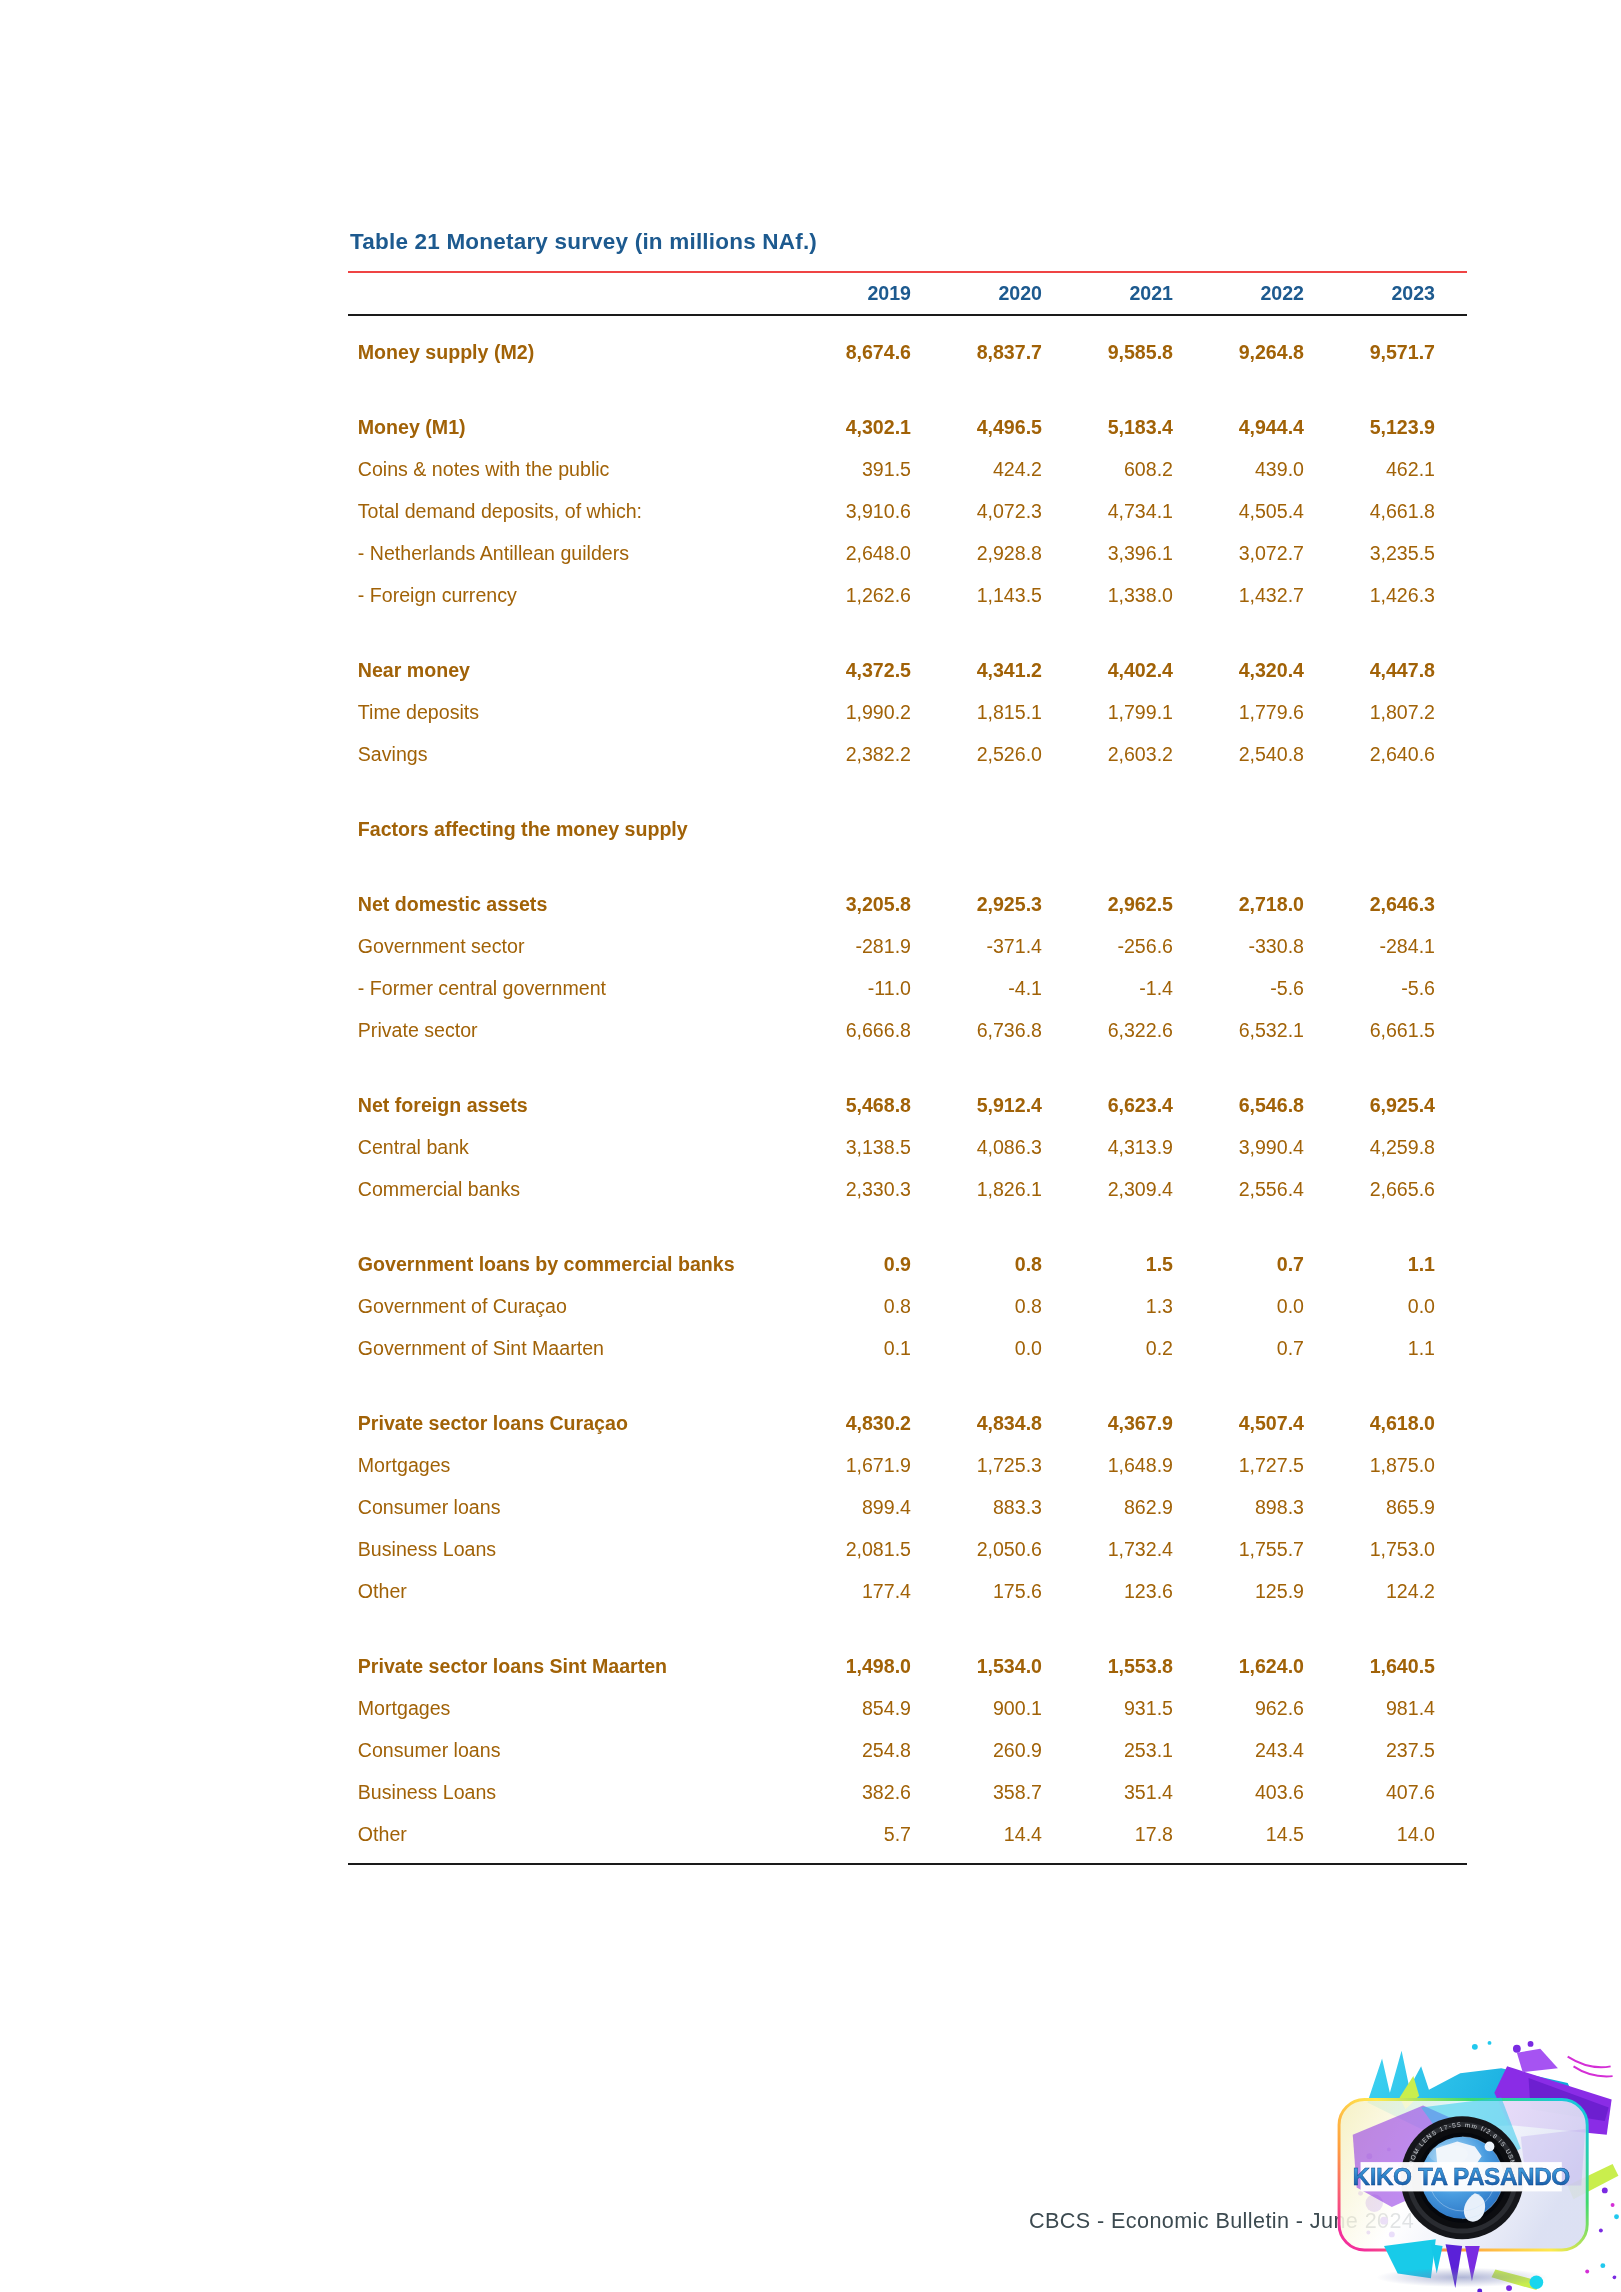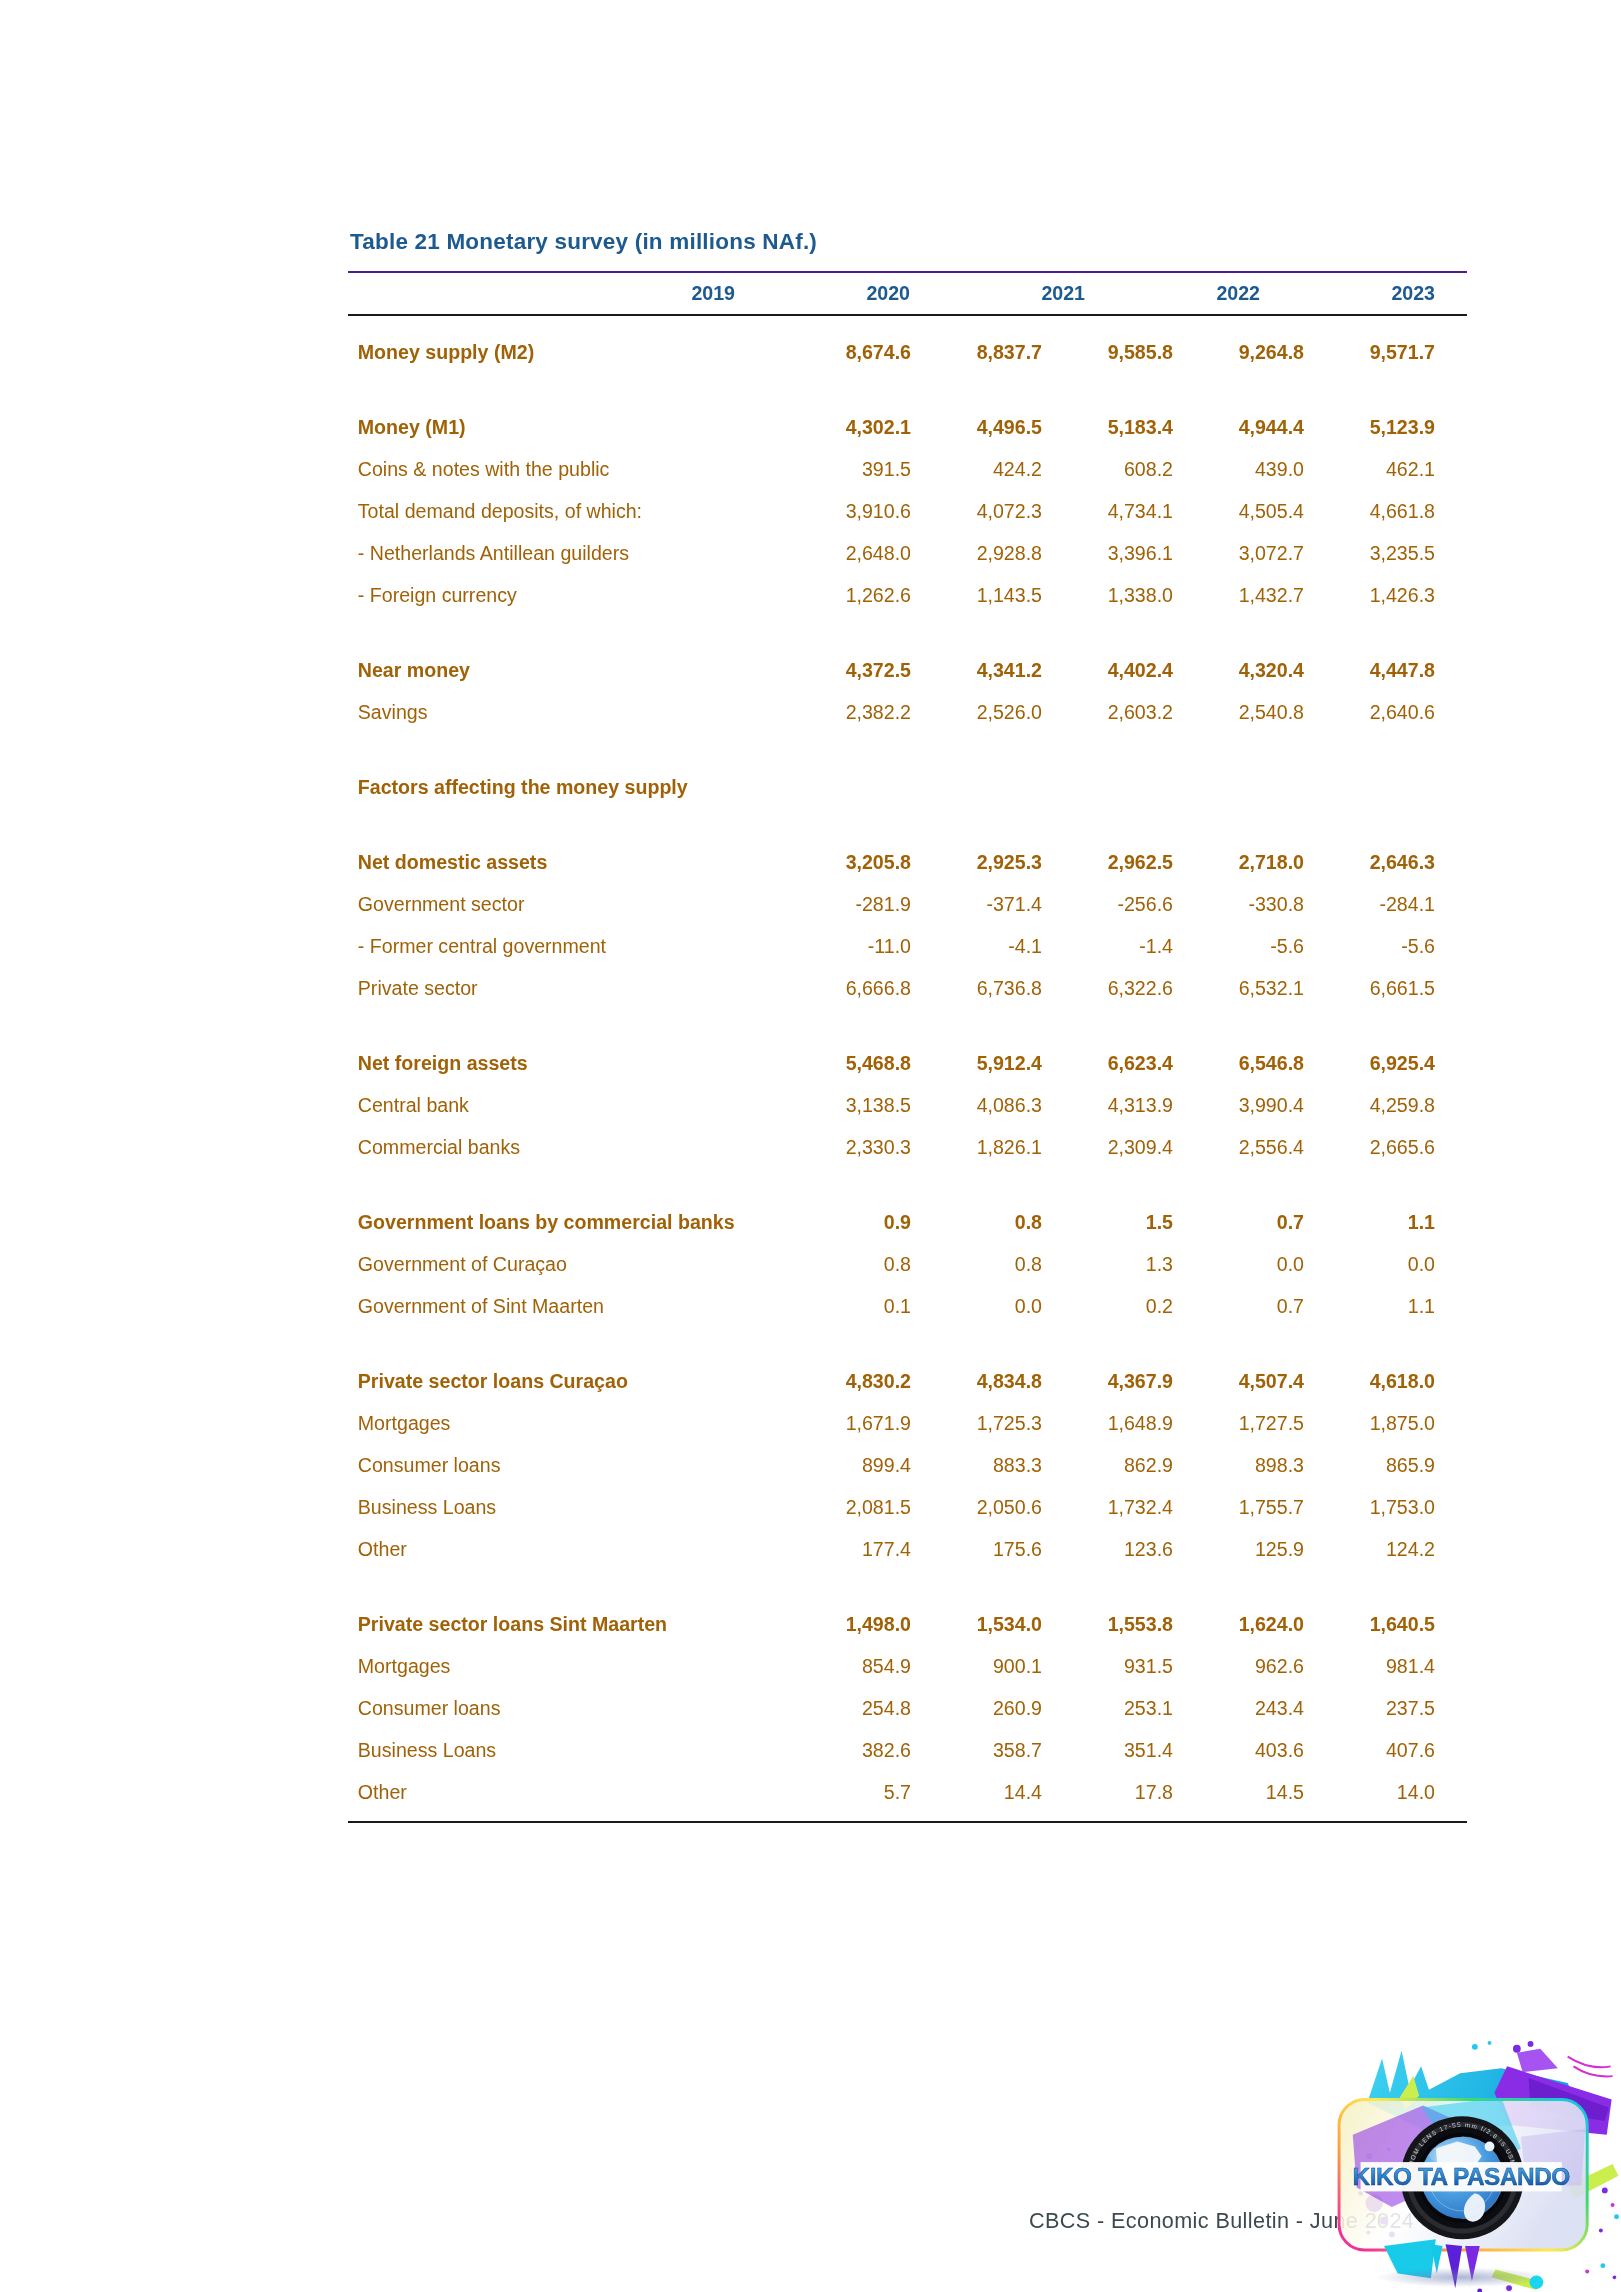--- a/index.html
+++ b/index.html
@@ -21,24 +21,23 @@
     font-size:22.5px;
     font-weight:bold;
     color:#1d5a8f;
     letter-spacing:0.2px;
   }
   .thead{
     display:grid;
     grid-template-columns:1fr 131px 131px 131px 131px 131px;
     align-items:center;
     height:41px;
-    border-top:2px solid #4c1d95;
+    border-top:2px solid #ef4444;
     border-bottom:2px solid #1a1a1a;
     padding:0 32px 0 9.8px;
-    gap:44px;
   }
   .year{
     text-align:right;
     color:#1d5a8f;
     font-weight:bold;
     font-size:19.6px;
   }
   .section{margin-top:33px;}
   .section:first-child{margin-top:15.7px;}
   .row{
@@ -139,20 +138,28 @@
           </div>
         </div>
         <div class="section">
           <div class="row bold">
             <div class="cell label">Near money</div>
             <div class="cell num">4,372.5</div>
             <div class="cell num">4,341.2</div>
             <div class="cell num">4,402.4</div>
             <div class="cell num">4,320.4</div>
             <div class="cell num">4,447.8</div>
+          </div>
+          <div class="row">
+            <div class="cell label">Time deposits</div>
+            <div class="cell num">1,990.2</div>
+            <div class="cell num">1,815.1</div>
+            <div class="cell num">1,799.1</div>
+            <div class="cell num">1,779.6</div>
+            <div class="cell num">1,807.2</div>
           </div>
           <div class="row">
             <div class="cell label">Savings</div>
             <div class="cell num">2,382.2</div>
             <div class="cell num">2,526.0</div>
             <div class="cell num">2,603.2</div>
             <div class="cell num">2,540.8</div>
             <div class="cell num">2,640.6</div>
           </div>
         </div>

